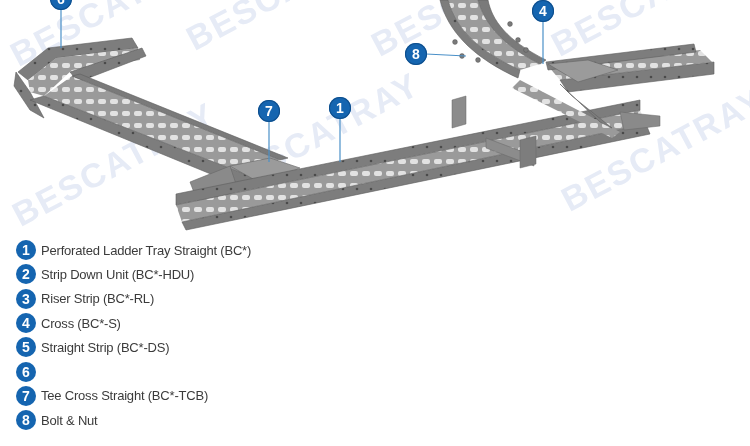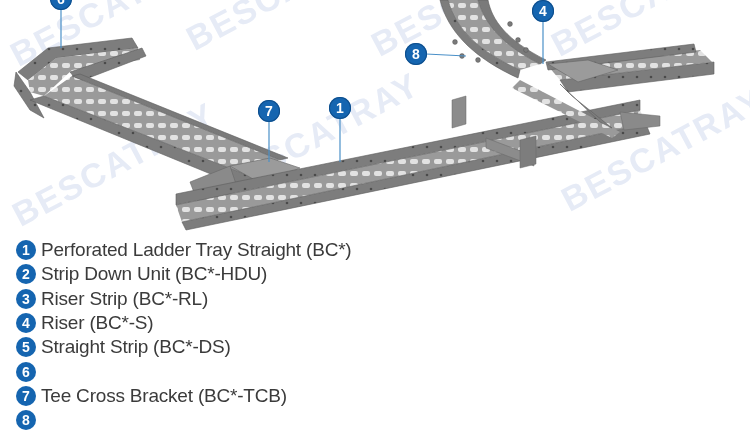--- a/index.html
+++ b/index.html
@@ -10,21 +10,21 @@
     .callout { position: absolute; width: 22px; height: 22px; border-radius: 50%;
                background: #1565b0; color: #fff; font-size: 14px; font-weight: bold;
                display: flex; align-items: center; justify-content: center;
                box-shadow: 0 0 0 1px #0f4f8d inset; }
     .legend { position: absolute; left: 16px; top: 238px; }
     .legend-row { display: flex; align-items: center; height: 24.3px; }
     .legend-num { width: 20px; height: 20px; border-radius: 50%; background: #1565b0;
                   color: #fff; font-size: 14px; font-weight: bold;
                   display: flex; align-items: center; justify-content: center;
                   margin-right: 5px; flex: 0 0 auto; }
-    .legend-text { font-size: 19px; color: #3b3b3b; letter-spacing: -0.2px; white-space: nowrap; }
+    .legend-text { font-size: 13px; color: #3b3b3b; letter-spacing: -0.2px; white-space: nowrap; }
     .wm { position: absolute; font-size: 34px; font-weight: bold; color: #e6ebf6;
           letter-spacing: 2px; transform: rotate(-28deg); transform-origin: left top;
           white-space: nowrap; }
   </style>
 </head>
 <body>
 
 <div id="stage">
 
   <div class="wm" style="left:4px; top:40px;">BESCATRAY</div>
@@ -124,30 +124,31 @@
     <div class="legend-row">
       <span class="legend-num">2</span>
       <span class="legend-text">Strip Down Unit (BC*-HDU)</span>
     </div>
     <div class="legend-row">
       <span class="legend-num">3</span>
       <span class="legend-text">Riser Strip (BC*-RL)</span>
     </div>
     <div class="legend-row">
       <span class="legend-num">4</span>
-      <span class="legend-text">Riser (BC*-S)</span>
+      <span class="legend-text">Cross (BC*-S)</span>
     </div>
     <div class="legend-row">
       <span class="legend-num">5</span>
       <span class="legend-text">Straight Strip (BC*-DS)</span>
     </div>
     <div class="legend-row">
       <span class="legend-num">6</span>
     </div>
     <div class="legend-row">
       <span class="legend-num">7</span>
-      <span class="legend-text">Tee Cross Bracket (BC*-TCB)</span>
+      <span class="legend-text">Tee Cross Straight (BC*-TCB)</span>
     </div>
     <div class="legend-row">
       <span class="legend-num">8</span>
+      <span class="legend-text">Bolt &amp; Nut</span>
     </div>
   </div>
 </div>
 
 </body></html>

